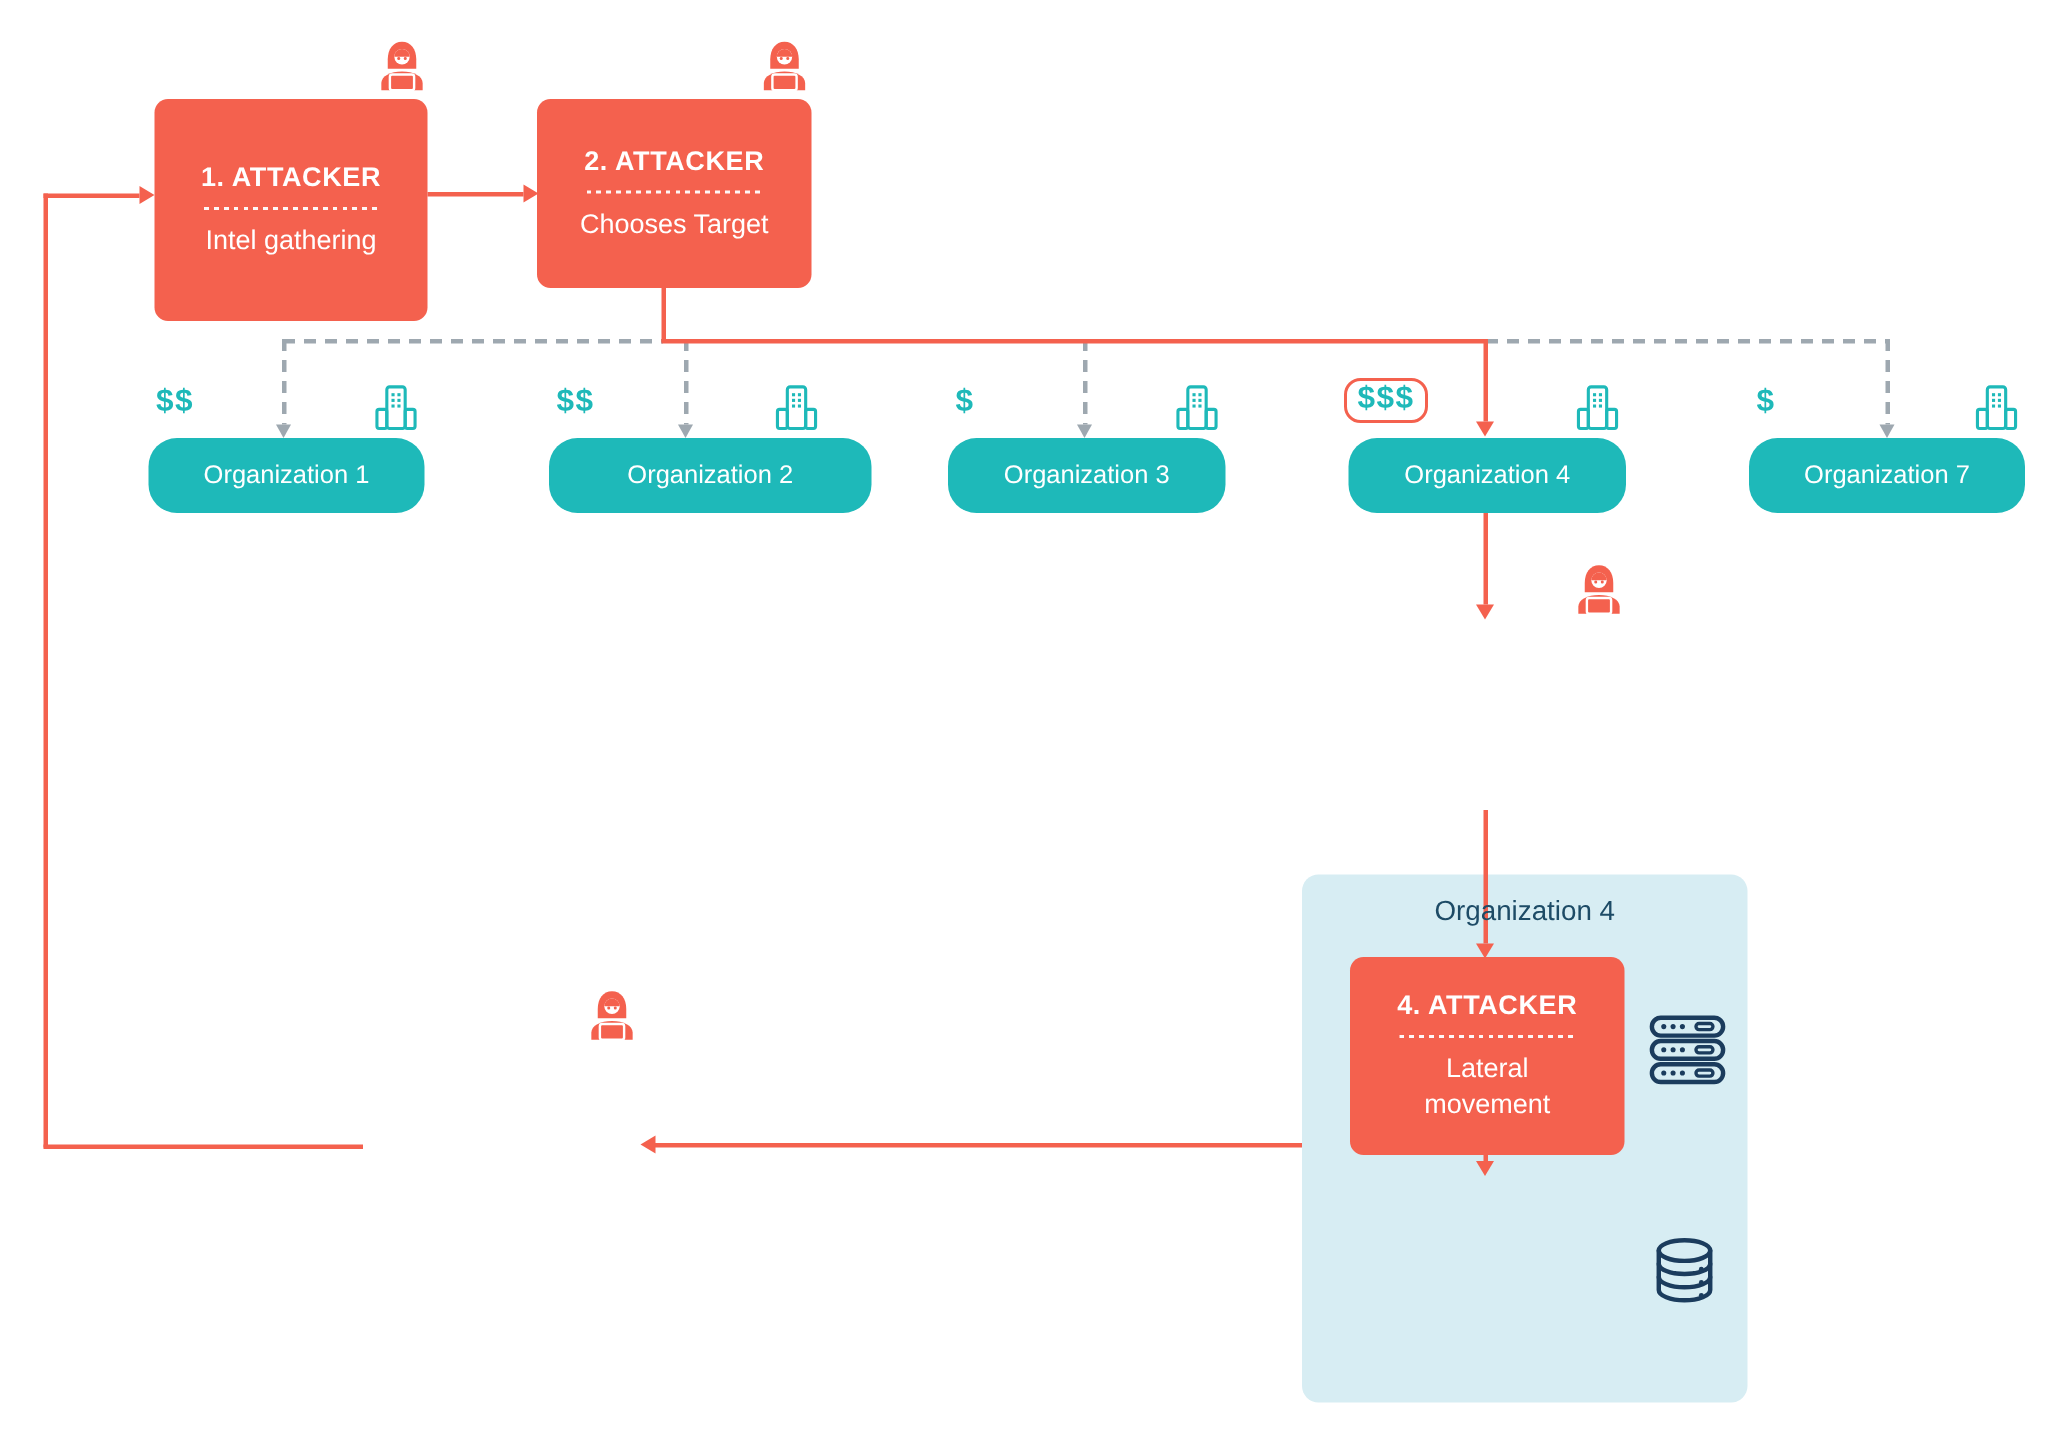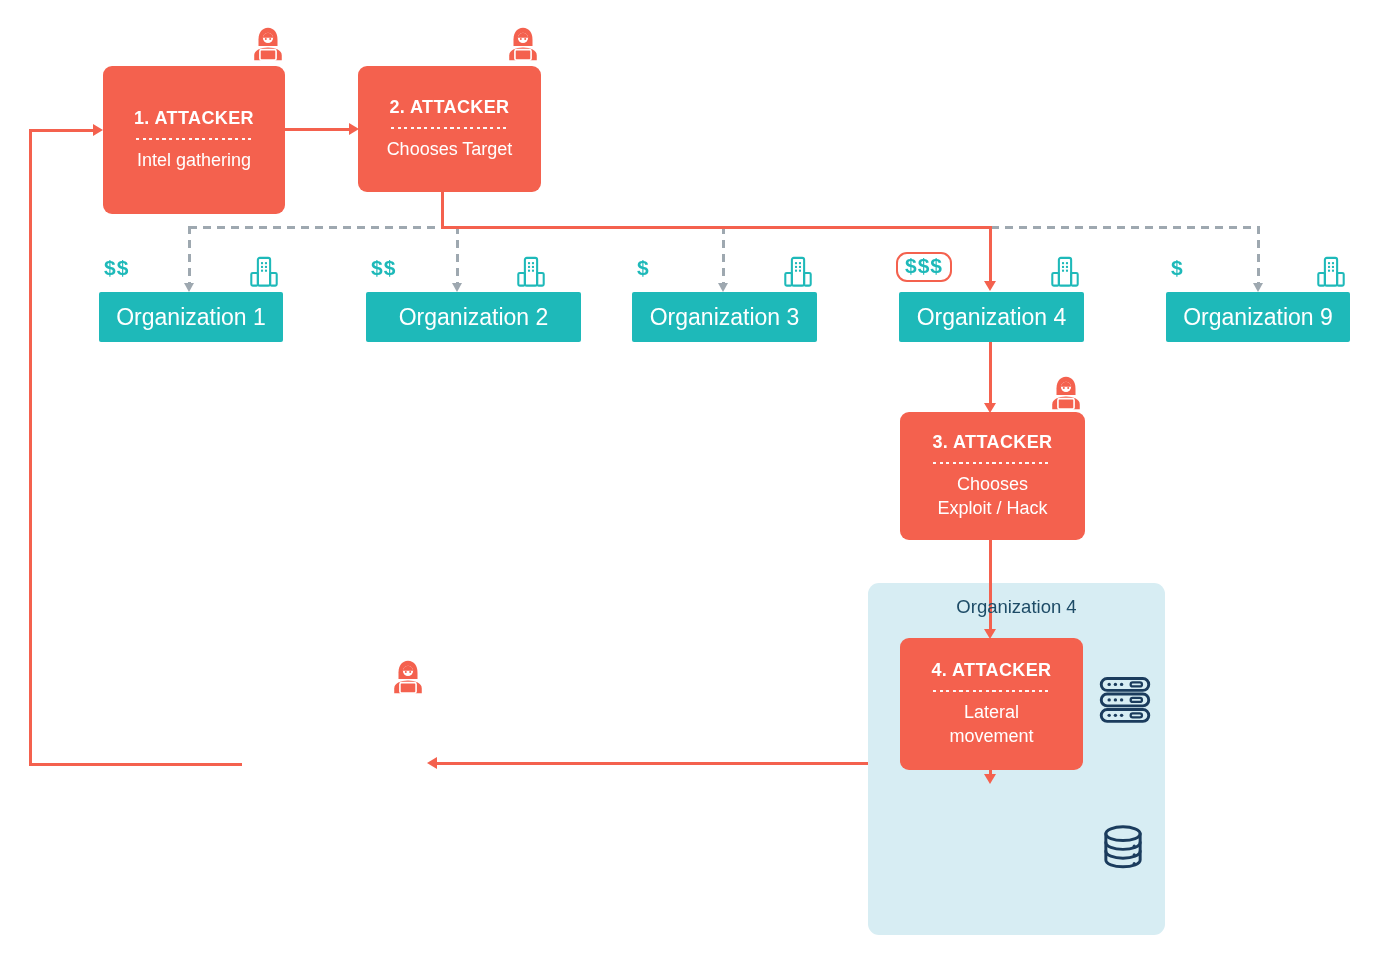--- a/index.html
+++ b/index.html
@@ -17,22 +17,22 @@
 
   
   .box{position:absolute;background:var(--coral);border-radius:9px;color:#fff;
        display:flex;flex-direction:column;align-items:center;justify-content:center;
        text-align:center;padding:8px 10px}
   .box .title{font-weight:bold;font-size:18px;letter-spacing:.4px}
   .box .divider{height:2px;width:72%;margin:9px auto 9px;
        background:repeating-linear-gradient(90deg,rgba(255,255,255,.95) 0 3.2px,transparent 3.2px 6.6px)}
   .box .desc{font-size:18px;line-height:1.3;white-space:pre-line}
 
-  .org{position:absolute;top:292px;height:50px;background:var(--teal);border-radius:2px;
-       color:#fff;font-size:23px;display:flex;align-items:center;justify-content:center}
+  .org{position:absolute;top:292px;height:50px;background:var(--teal);border-radius:19px;
+       color:#fff;font-size:17px;display:flex;align-items:center;justify-content:center}
 
   .money{position:absolute;top:256px;color:var(--teal);font-weight:bold;font-size:21px;letter-spacing:1px}
   .money.badge{top:252px;border:2.5px solid var(--coral);border-radius:11px;padding:0px 7px 2px}
 
   .zone{position:absolute;left:868px;top:583px;width:297px;height:352px;background:var(--zone);border-radius:11px}
   .zone-label{position:absolute;left:868px;top:596px;width:297px;text-align:center;
        color:var(--zone-text);font-size:18.5px}
 
   
   .hline,.vline{position:absolute;background:var(--coral)}
@@ -142,26 +142,20 @@
     <div class="divider"></div>
     <div class="desc">Intel gathering</div>
   </div>
 
   <div class="box" style="left:358px;top:66px;width:183px;height:126px">
     <div class="title">2. ATTACKER</div>
     <div class="divider"></div>
     <div class="desc">Chooses Target</div>
   </div>
 
-  <div class="box" style="left:900px;top:412px;width:185px;height:128px">
-    <div class="title">3. ATTACKER</div>
-    <div class="divider"></div>
-    <div class="desc">Chooses
-Exploit / Hack</div>
-  </div>
 
   <div class="box" style="left:900px;top:638px;width:183px;height:132px">
     <div class="title">4. ATTACKER</div>
     <div class="divider"></div>
     <div class="desc">Lateral
 movement</div>
   </div>
 
 
 
@@ -171,21 +165,21 @@
   <div class="money" style="left:371px">$$</div>
   <div class="org" style="left:366px;width:215px">Organization 2</div>
 
   <div class="money" style="left:637px">$</div>
   <div class="org" style="left:632px;width:185px">Organization 3</div>
 
   <div class="money badge" style="left:896px">$$$</div>
   <div class="org" style="left:899px;width:185px">Organization 4</div>
 
   <div class="money" style="left:1171px">$</div>
-  <div class="org" style="left:1166px;width:184px">Organization 9</div>
+  <div class="org" style="left:1166px;width:184px">Organization 7</div>
 
   <svg class="icon" style="left:247px;top:256px;width:34px;height:32px" viewBox="0 0 36 34" fill="none" stroke="#1EB9B9" stroke-width="2.2" stroke-linejoin="round" stroke-linecap="round">
     <rect x="11.5" y="2" width="13" height="29.5" rx="2"></rect>
     <rect x="4.5" y="18" width="7" height="13.5" rx="1.5"></rect>
     <rect x="24.5" y="18" width="7" height="13.5" rx="1.5"></rect>
     <g fill="#1EB9B9" stroke="none">
       <rect x="14.8" y="6.5" width="2.2" height="2.2"></rect>
         <rect x="19" y="6.5" width="2.2" height="2.2"></rect>
       <rect x="14.8" y="10.5" width="2.2" height="2.2"></rect>
         <rect x="19" y="10.5" width="2.2" height="2.2"></rect>

